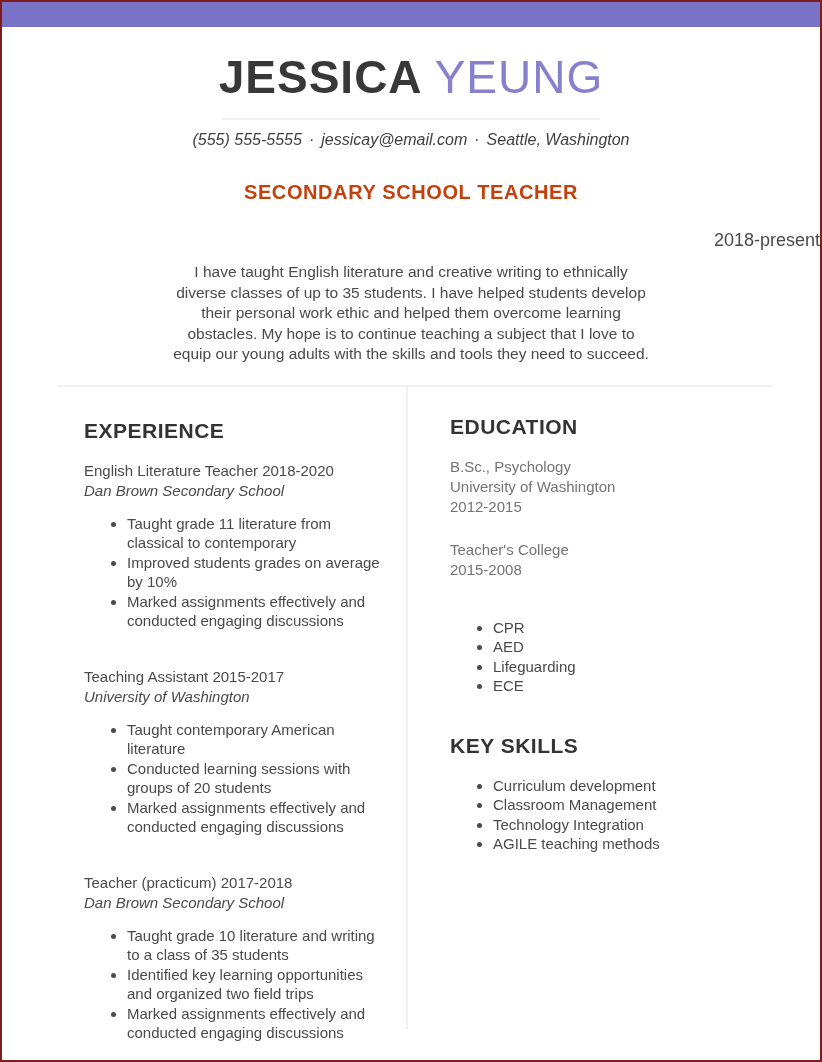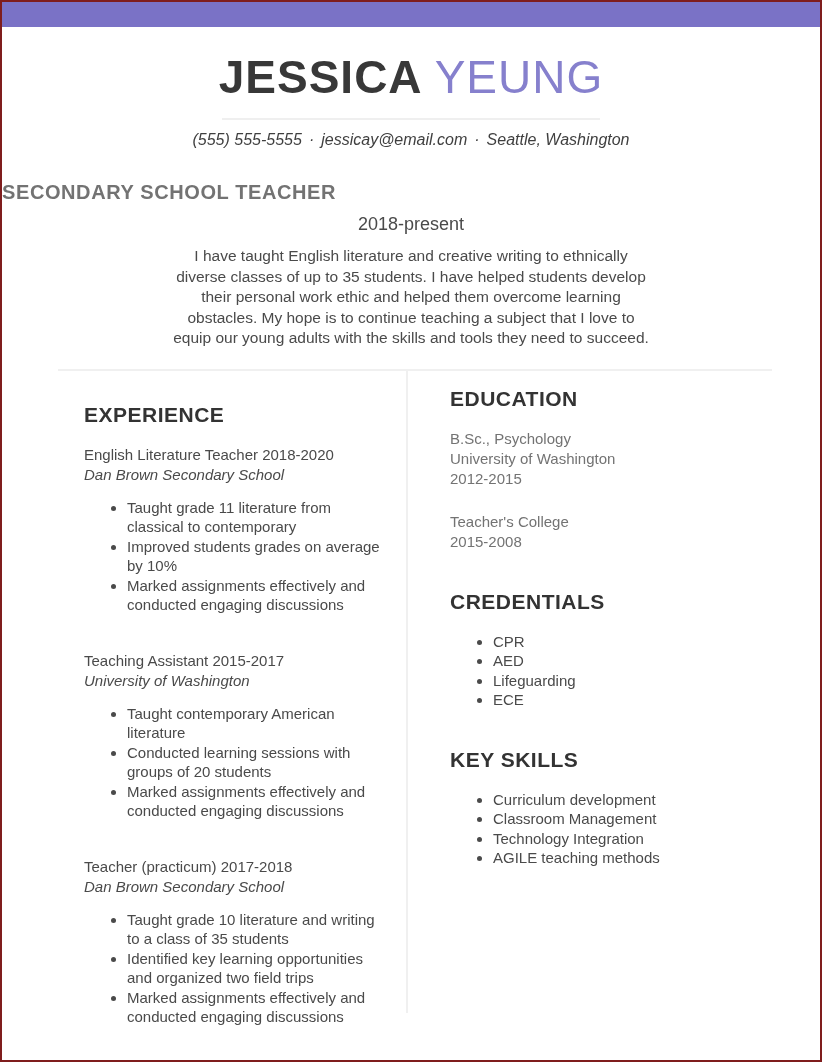--- a/index.html
+++ b/index.html
@@ -15,34 +15,34 @@
   .name {
     text-align: center; margin: 26px 0 0; font-size: 46px; line-height: 48px;
     letter-spacing: 1px; font-weight: 700; color: #383838;
   }
   .name .last { color: var(--name-accent, #8680cd); font-weight: 400; }
   .name-divider { width: 378px; height: 2px; background: #efefef; margin: 17px auto 11px; }
   .contact { text-align: center; font-size: 16px; color: #3f3f3f; margin: 0; font-style: italic; }
   .contact .sep { margin: 0 7px; }
 
   .role {
-    font-size: 20px; font-weight: 700; letter-spacing: 0.6px;
-    color: #737373; margin: 32px 0 0;
+    text-align: center; font-size: 20px; font-weight: 700; letter-spacing: 0.6px;
+    color: #c2410c; margin: 32px 0 0;
   }
-  .tenure { text-align: center; font-size: 18px; color: #4a4a4a; margin: 10px 0 0; font-weight: 400; }
+  .tenure { text-align: right; font-size: 18px; color: #4a4a4a; margin: 26px 0 0; font-weight: 400; }
   .summary {
     width: 485px; margin: 11px auto 0; text-align: center;
     font-size: 15.5px; line-height: 20.5px; color: #4a4a4a;
   }
 
   
   .rule { margin: 20px 48px 0 56px; border-top: 2px solid #f0f0f0; }
   .columns { display: flex; height: 642px; }
   .col-left  { width: 406px; box-sizing: border-box; border-right: 2px solid #f0f0f0; padding: 32px 24px 0 82px; }
-  .col-right { flex: 1; box-sizing: border-box; padding: 16px 30px 0 42px; }
+  .col-right { flex: 1; box-sizing: border-box; padding: 28px 30px 0 42px; }
 
   .section-heading {
     font-size: 21px; font-weight: 700; letter-spacing: 0.5px; color: #333333;
     margin: 0 0 18px;
   }
   .job-title { margin: 0; font-size: 15px; line-height: 20px; color: #4a4a4a; }
   .job-org   { margin: 0; font-size: 15px; line-height: 20px; color: #4a4a4a; font-style: italic; }
   ul.bullets { margin: 13px 0 0; padding: 0 0 0 43px; }
   ul.bullets li { font-size: 15px; line-height: 19.5px; color: #4a4a4a; }
   .job + .job { margin-top: 36px; }
@@ -117,21 +117,20 @@
           <div class="line">University of Washington</div>
           <div class="line">2012-2015</div>
         </div>
         <div class="edu-entry">
           <div class="line">Teacher's College</div>
           <div class="line">2015-2008</div>
         </div>
       </div>
 
       <div class="right-block">
-        <h3 class="section-heading">CREDENTIALS</h3>
         <ul class="bullets">
           <li>CPR</li>
           <li>AED</li>
           <li>Lifeguarding</li>
           <li>ECE</li>
         </ul>
       </div>
 
       <div class="right-block">
         <h3 class="section-heading">KEY SKILLS</h3>

